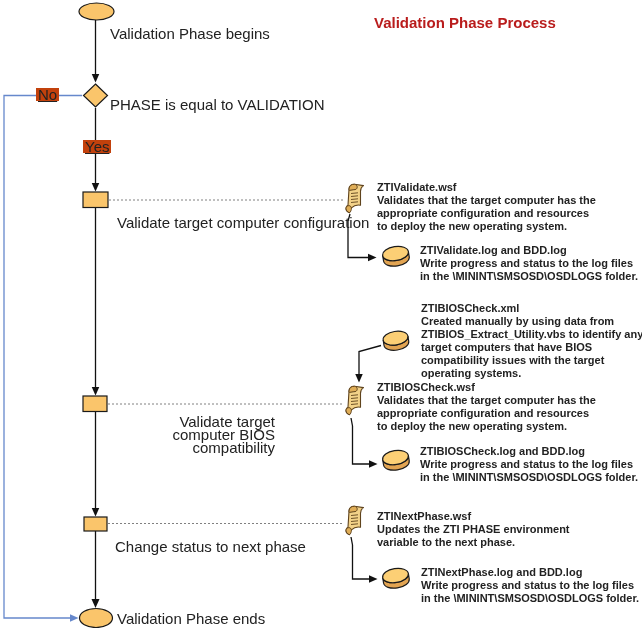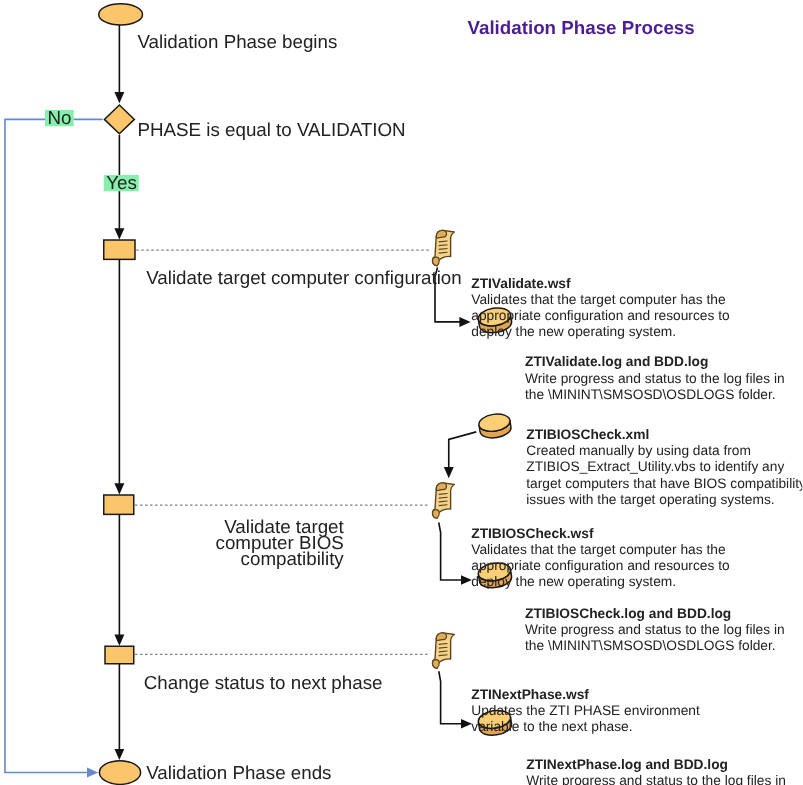--- a/index.html
+++ b/index.html
@@ -3,25 +3,25 @@
 <meta charset="utf-8">
 <style>
   html,body{margin:0;padding:0;background:#ffffff;}
   .canvas{
     position:relative;width:642px;height:628px;background:#ffffff;overflow:hidden;
     font-family:"Liberation Sans", sans-serif;color:#222;
   }
   .canvas svg.layer{position:absolute;left:0;top:0;}
   .lbl{position:absolute;font-size:15px;line-height:13px;white-space:nowrap;color:#222;}
   .lbl.wrap{white-space:normal;text-align:right;}
-  .lbl.onLine{background:#86efac;padding:0 2px;}
-  .diagram-title{position:absolute;font-size:15px;font-weight:bold;line-height:19px;white-space:nowrap;color:#4c1d95;}
-  .note{position:absolute;font-size:11px;line-height:13px;color:#222;margin-top:40px;}
+  .lbl.onLine{background:#c2410c;padding:0 2px;text-decoration:underline;}
+  .diagram-title{position:absolute;font-size:15px;font-weight:bold;line-height:19px;white-space:nowrap;color:#b91c1c;}
+  .note{position:absolute;font-size:11px;line-height:13px;color:#222;}
   .note .nt{font-weight:bold;}
-  .note .nb{font-weight:normal;}
+  .note .nb{font-weight:bold;}
 </style>
 </head>
 <body>
 
 <div class="canvas">
 
   <svg class="layer" width="642" height="628" viewBox="0 0 642 628">
     <defs>
       <marker id="ab" markerUnits="userSpaceOnUse" markerWidth="10" markerHeight="10" refX="0.5" refY="5" orient="auto">
         <path d="M0,1 L9,5 L0,9 Z" fill="#111"></path>

